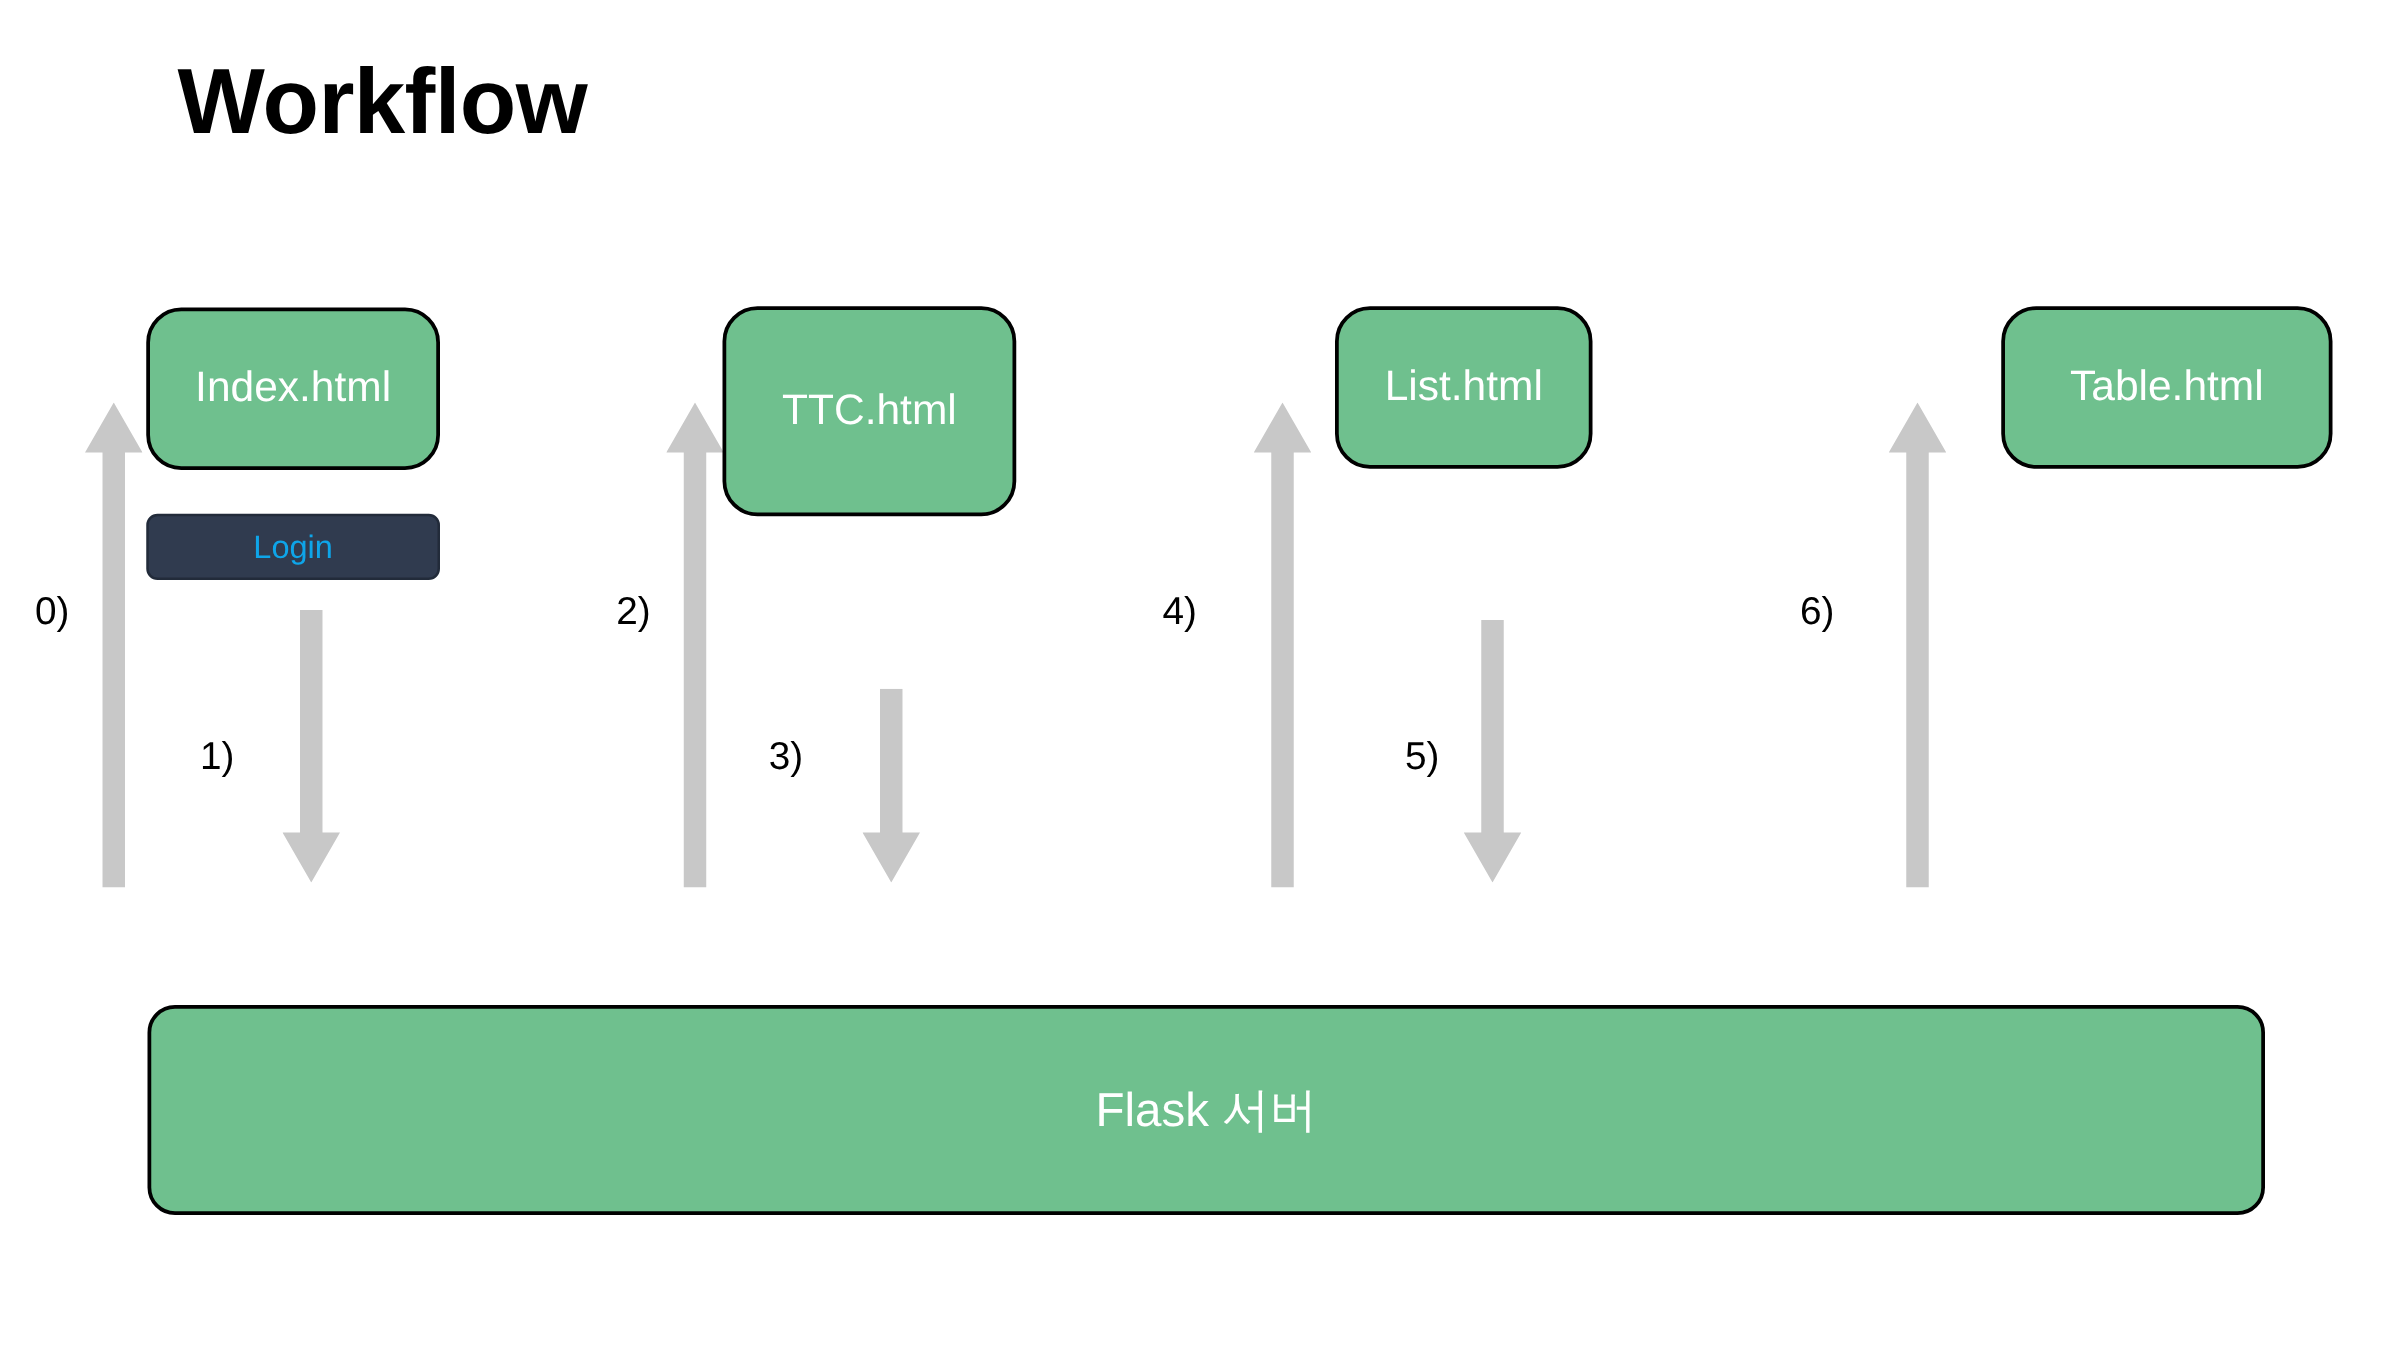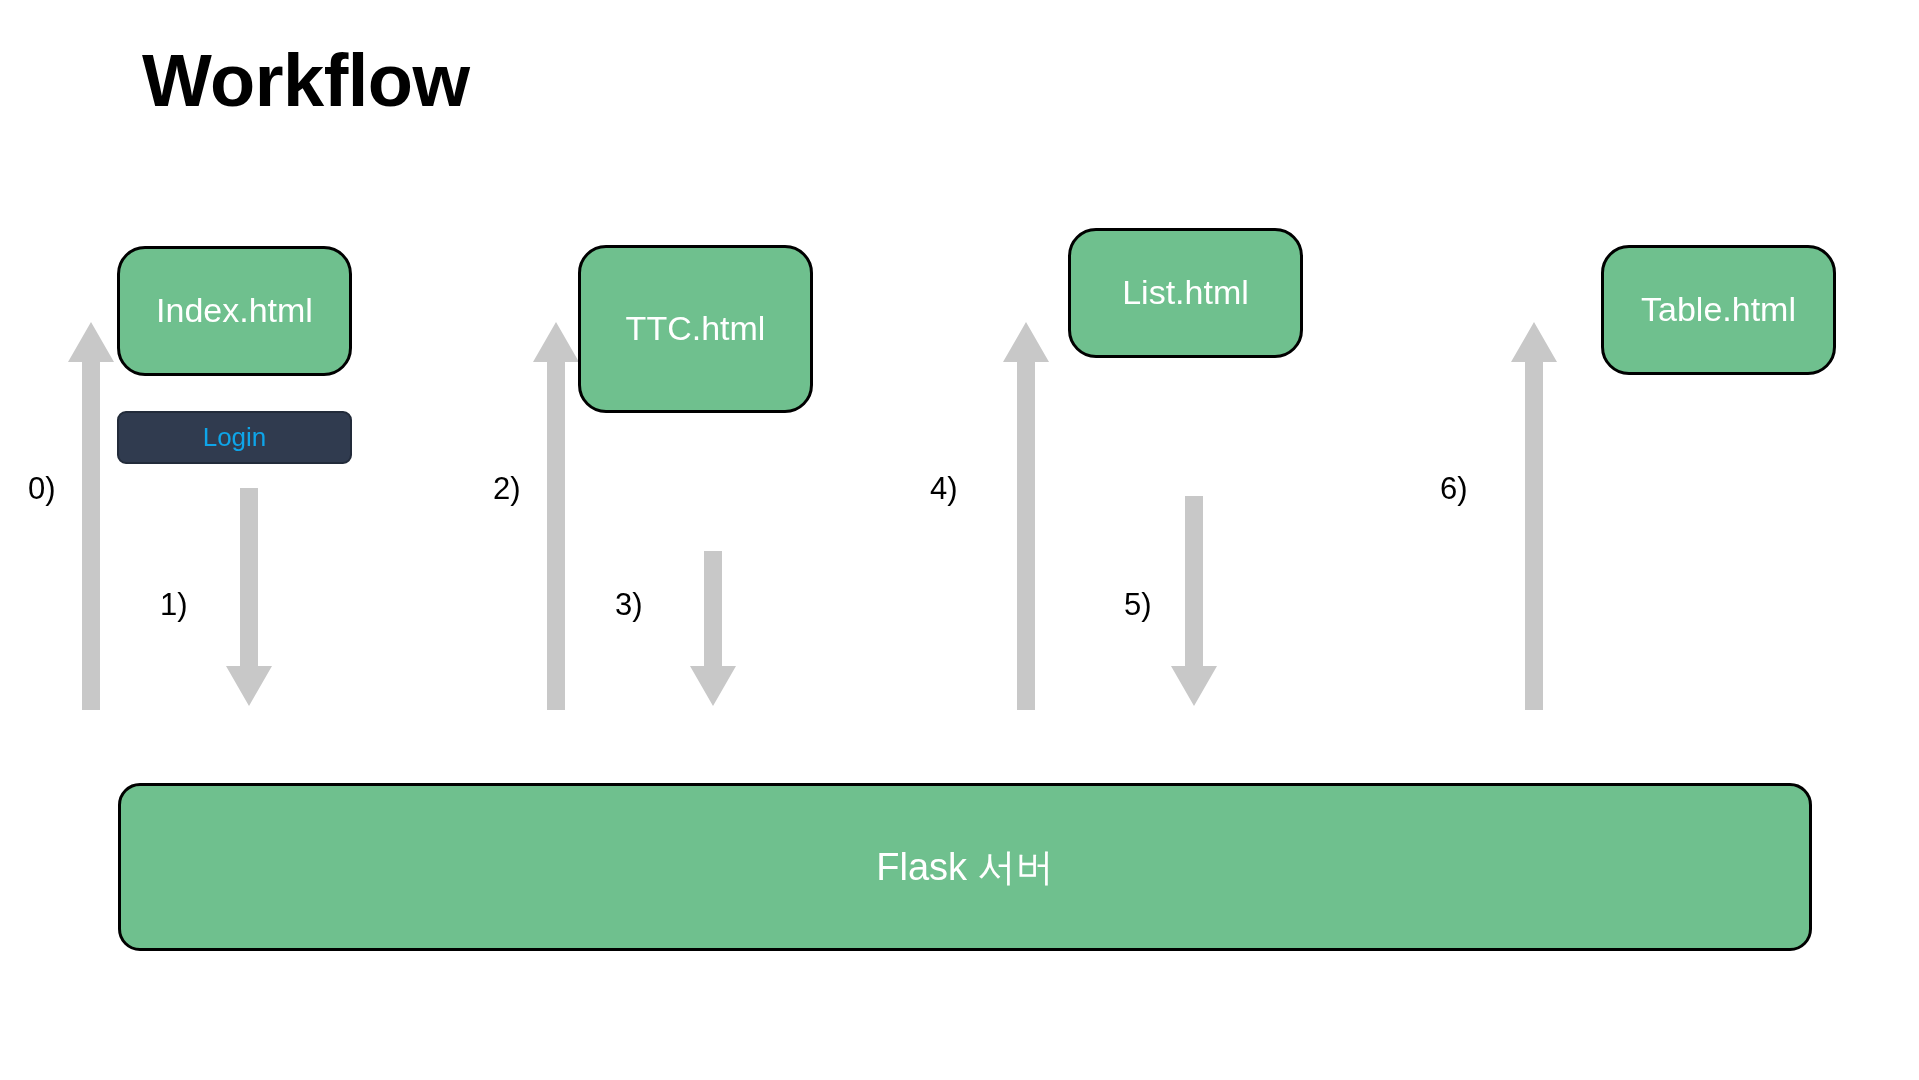--- a/index.html
+++ b/index.html
@@ -65,21 +65,21 @@
     font-weight: 400;
     line-height: 1.18;
     text-align: center;
     padding: 0 8px;
   }
 
   
   .server-bar {
     position: absolute;
     left: 118px;
-    top: 783px;
+    top: 804px;
     width: 1694px;
     height: 168px;
     background: #6FC08E;
     border: 3px solid #000000;
     border-radius: 22px;
     box-sizing: border-box;
     display: flex;
     align-items: center;
     justify-content: center;
     color: #ffffff;
@@ -150,40 +150,40 @@
   </div>
   <div class="step-label" style="left:615px; top:589px;">3)</div>
 
   <div class="arrow" style="left:1003px; top:322px;">
     <svg width="46" height="388" viewBox="0 0 46 388" aria-hidden="true">
       <polygon points="23,0 46,40 32,40 32,388 14,388 14,40 0,40" fill="#C8C8C8"></polygon>
     </svg>
   </div>
   <div class="step-label" style="left:930px; top:473px;">4)</div>
 
-  <div class="page-box" style="left:1068px; top:228px; width:235px; height:130px;text-align:right;">
+  <div class="page-box" style="left:1068px; top:245px; width:206px; height:130px;text-align:right;">
     <span>List.html</span>
   </div>
 
 
   <div class="arrow" style="left:1171px; top:496px;">
     <svg width="46" height="210" viewBox="0 0 46 210" aria-hidden="true">
       <polygon points="14,0 32,0 32,170 46,170 23,210 0,170 14,170" fill="#C8C8C8"></polygon>
     </svg>
   </div>
   <div class="step-label" style="left:1124px; top:589px;">5)</div>
 
   <div class="arrow" style="left:1511px; top:322px;">
     <svg width="46" height="388" viewBox="0 0 46 388" aria-hidden="true">
       <polygon points="23,0 46,40 32,40 32,388 14,388 14,40 0,40" fill="#C8C8C8"></polygon>
     </svg>
   </div>
   <div class="step-label" style="left:1440px; top:473px;">6)</div>
 
-  <div class="page-box" style="left:1601px; top:245px; width:235px; height:130px;">
+  <div class="page-box" style="left:1601px; top:245px; width:265px; height:130px;">
     <span>Table.html</span>
   </div>
 
   <div class="server-bar">
     <span>Flask 서버</span>
   </div>
 
 </div>
 
 </body></html>

